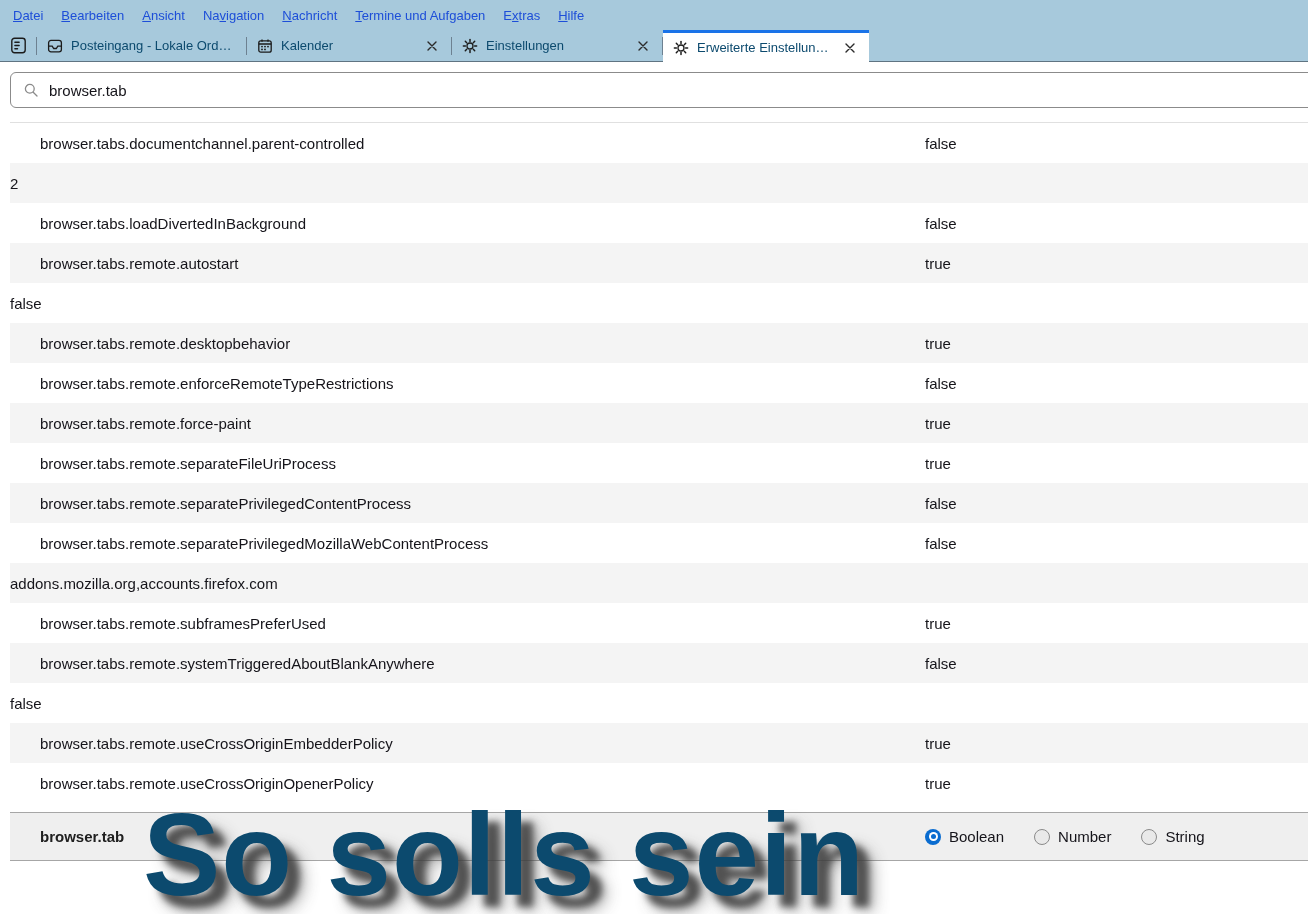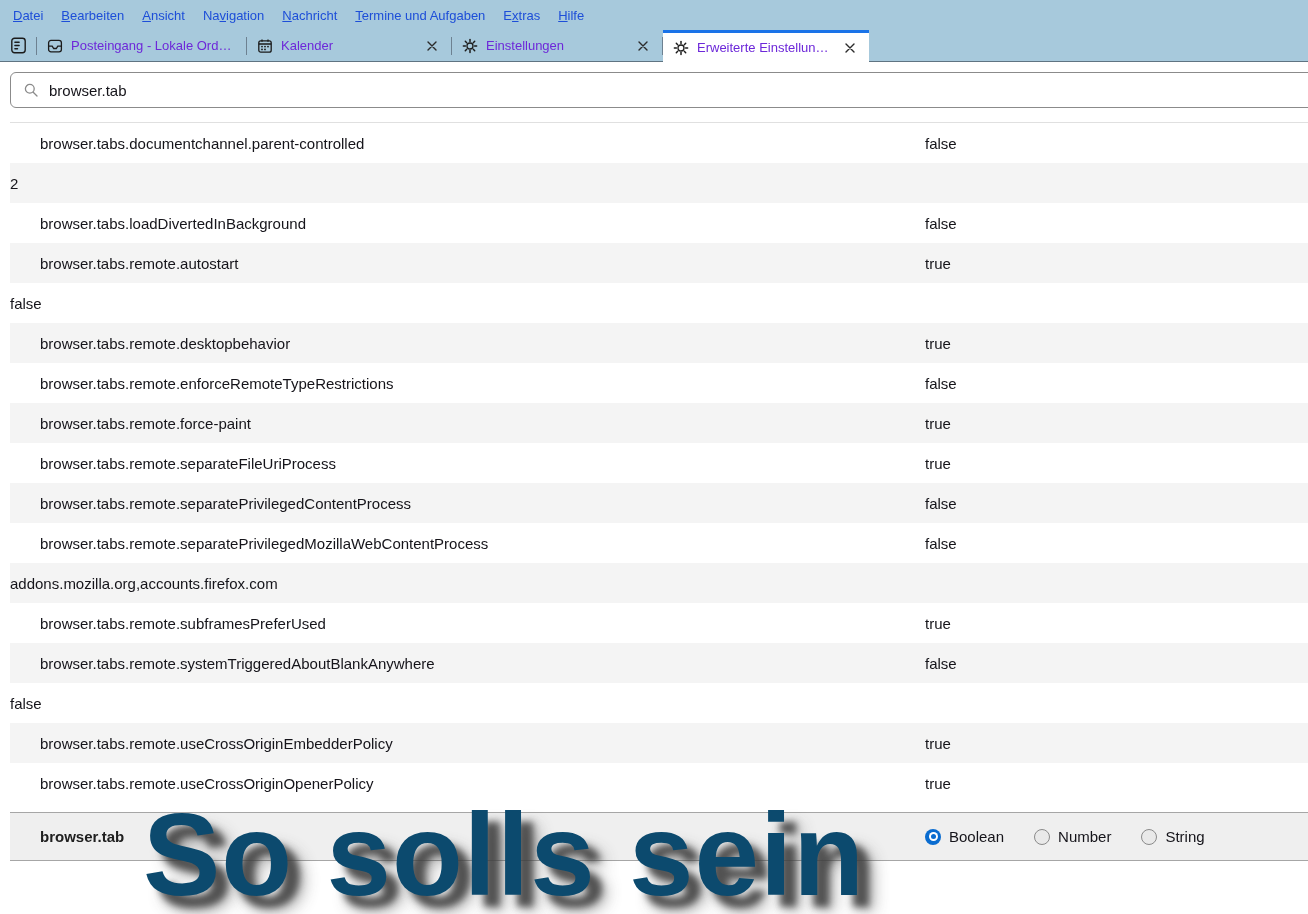--- a/index.html
+++ b/index.html
@@ -17,21 +17,21 @@
   .menu-item .ak { text-decoration:underline; }
   
   .tabbar {
     height:32px; background:#a7c9dc; display:flex; align-items:stretch;
     border-bottom:1px solid #5f7482; position:relative;
   }
   .spaces-btn { width:36px; display:flex; align-items:center; justify-content:center; }
   .tab-sep { width:1px; height:18px; background:#6d8191; align-self:center; }
   .tab {
     display:flex; align-items:center; gap:8px; padding:0 10px;
-    font-size:13px; color:#6d28d9; white-space:nowrap; position:relative;
+    font-size:13px; color:#0c4a6e; white-space:nowrap; position:relative;
   }
   .tab .tab-label { flex:1 1 auto; overflow:hidden; text-overflow:ellipsis; }
   .tab.t1 { width:209px; }
   .tab.t2 { width:204px; }
   .tab.t3 { width:210px; }
   .tab.active {
     width:206px; background:#ffffff; border-top:3px solid #1a73e8;
     margin-bottom:-1px; z-index:2;
   }
   .tab-close { display:flex; align-items:center; justify-content:center; width:18px; height:18px; }

